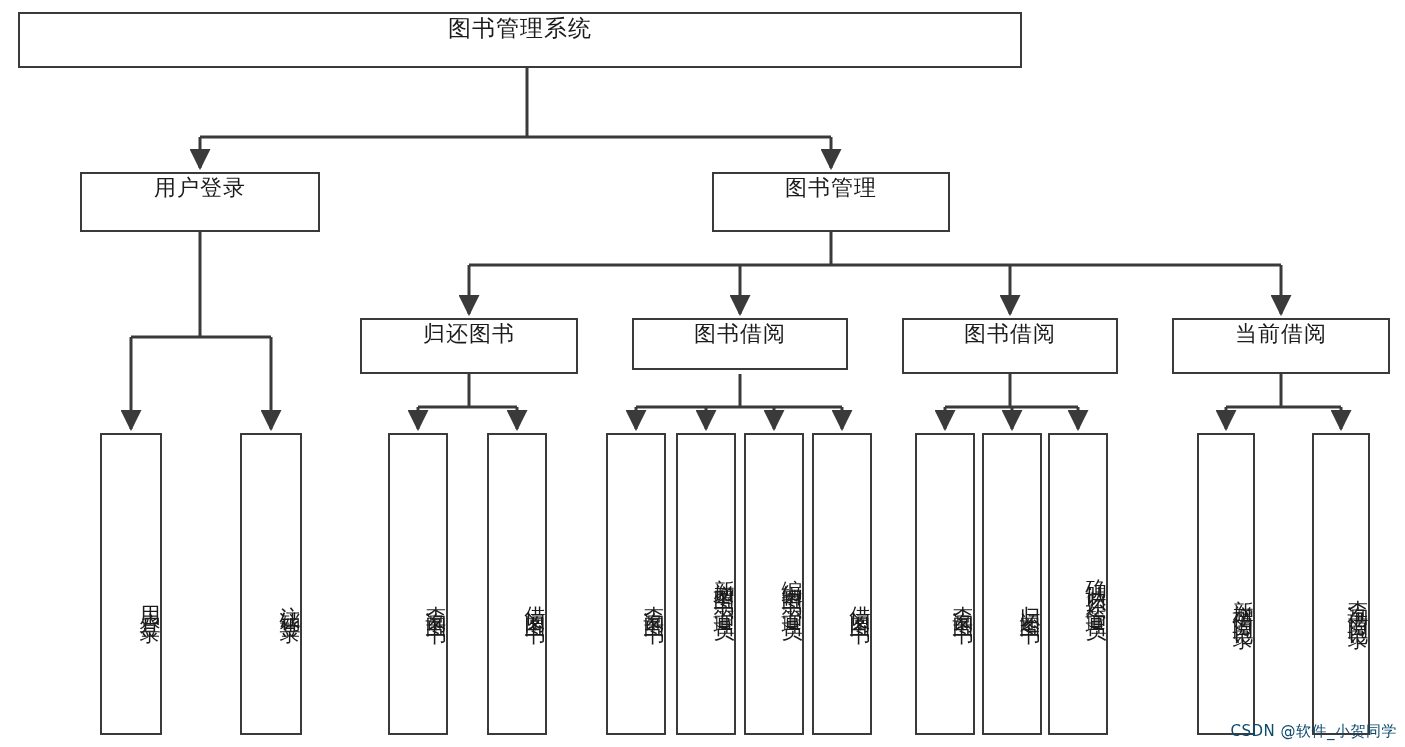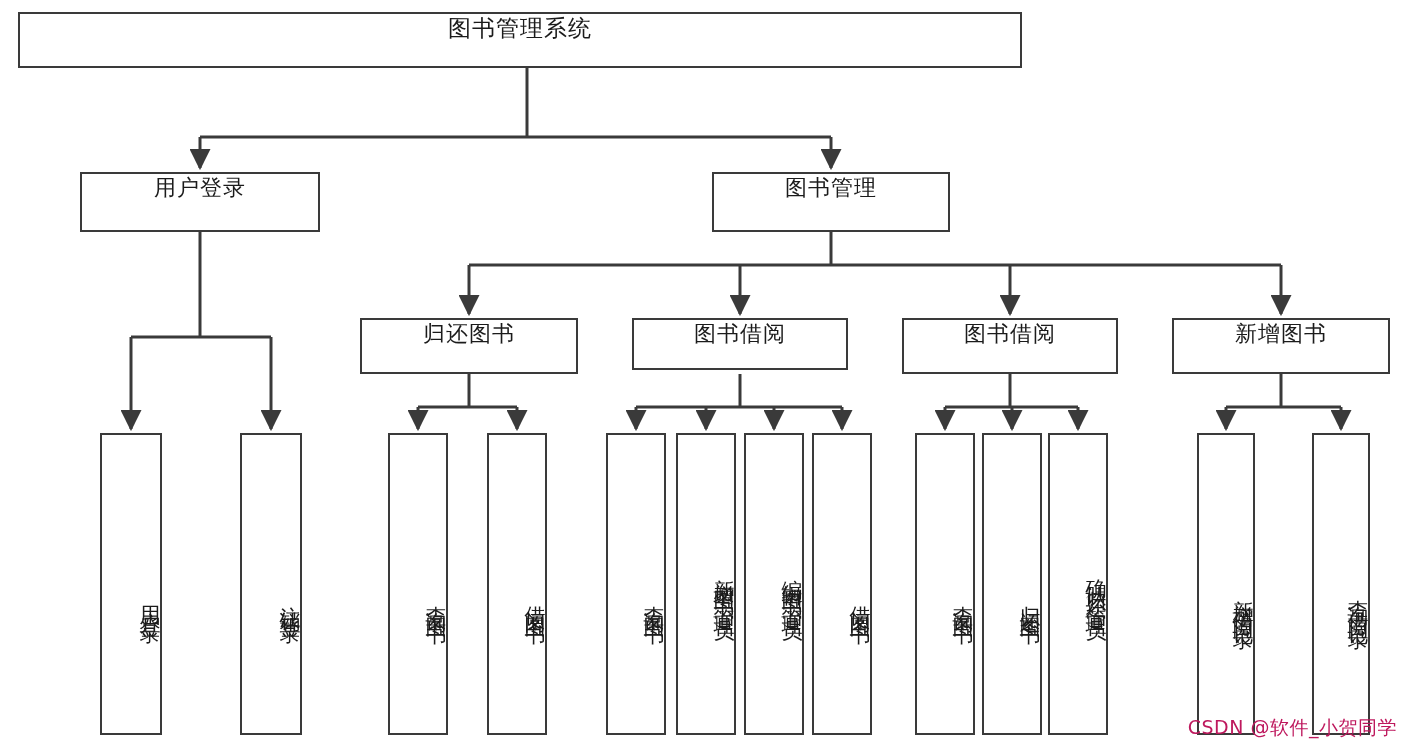--- a/index.html
+++ b/index.html
@@ -52,22 +52,22 @@
     letter-spacing: 6px;
     line-height: 1;
   }
   .node.leaf.tall-text {
     padding-top: 10px;
   }
   .watermark {
     position: absolute;
     right: 8px;
     bottom: 6px;
-    font-size: 19px;
-    color: #be185d;
+    font-size: 15px;
+    color: #0c4a6e;
     letter-spacing: 0.5px;
     white-space: nowrap;
     z-index: 3;
     font-family: "DejaVu Sans", "Liberation Sans", sans-serif;
   }
 </style>
 </head>
 <body>
 
 <div id="canvas" style="background: rgb(255, 255, 255);">
@@ -136,21 +136,21 @@
   <div class="node lvl3" style="left: 360px; top: 318px; width: 218px; height: 56px; border-color: rgb(58, 58, 58); color: rgb(27, 27, 27);">
     <span>归还图书</span>
   </div>
   <div class="node lvl3" style="left: 632px; top: 318px; width: 216px; height: 52px; border-color: rgb(58, 58, 58); color: rgb(27, 27, 27);">
     <span>图书借阅</span>
   </div>
   <div class="node lvl3" style="left: 902px; top: 318px; width: 216px; height: 56px; border-color: rgb(58, 58, 58); color: rgb(27, 27, 27);">
     <span>图书借阅</span>
   </div>
   <div class="node lvl3" style="left: 1172px; top: 318px; width: 218px; height: 56px; border-color: rgb(58, 58, 58); color: rgb(27, 27, 27);">
-    <span>新增图书</span>
+    <span>当前借阅</span>
   </div>
 
   <div class="node leaf" style="left: 100px; top: 433px; width: 62px; height: 302px; border-color: rgb(58, 58, 58); color: rgb(27, 27, 27);">用户登录</div>
   <div class="node leaf" style="left: 240px; top: 433px; width: 62px; height: 302px; border-color: rgb(58, 58, 58); color: rgb(27, 27, 27);">注销登录</div>
   <div class="node leaf" style="left: 388px; top: 433px; width: 60px; height: 302px; border-color: rgb(58, 58, 58); color: rgb(27, 27, 27);">查询图书</div>
   <div class="node leaf" style="left: 487px; top: 433px; width: 60px; height: 302px; border-color: rgb(58, 58, 58); color: rgb(27, 27, 27);">借阅图书</div>
   <div class="node leaf" style="left: 606px; top: 433px; width: 60px; height: 302px; border-color: rgb(58, 58, 58); color: rgb(27, 27, 27);">查询图书</div>
   <div class="node leaf tall-text" style="left: 676px; top: 433px; width: 60px; height: 302px; border-color: rgb(58, 58, 58); color: rgb(27, 27, 27);">新增图书（管理员）</div>
   <div class="node leaf tall-text" style="left: 744px; top: 433px; width: 60px; height: 302px; border-color: rgb(58, 58, 58); color: rgb(27, 27, 27);">编辑图书（管理员）</div>
   <div class="node leaf" style="left: 812px; top: 433px; width: 60px; height: 302px; border-color: rgb(58, 58, 58); color: rgb(27, 27, 27);">借阅图书</div>

